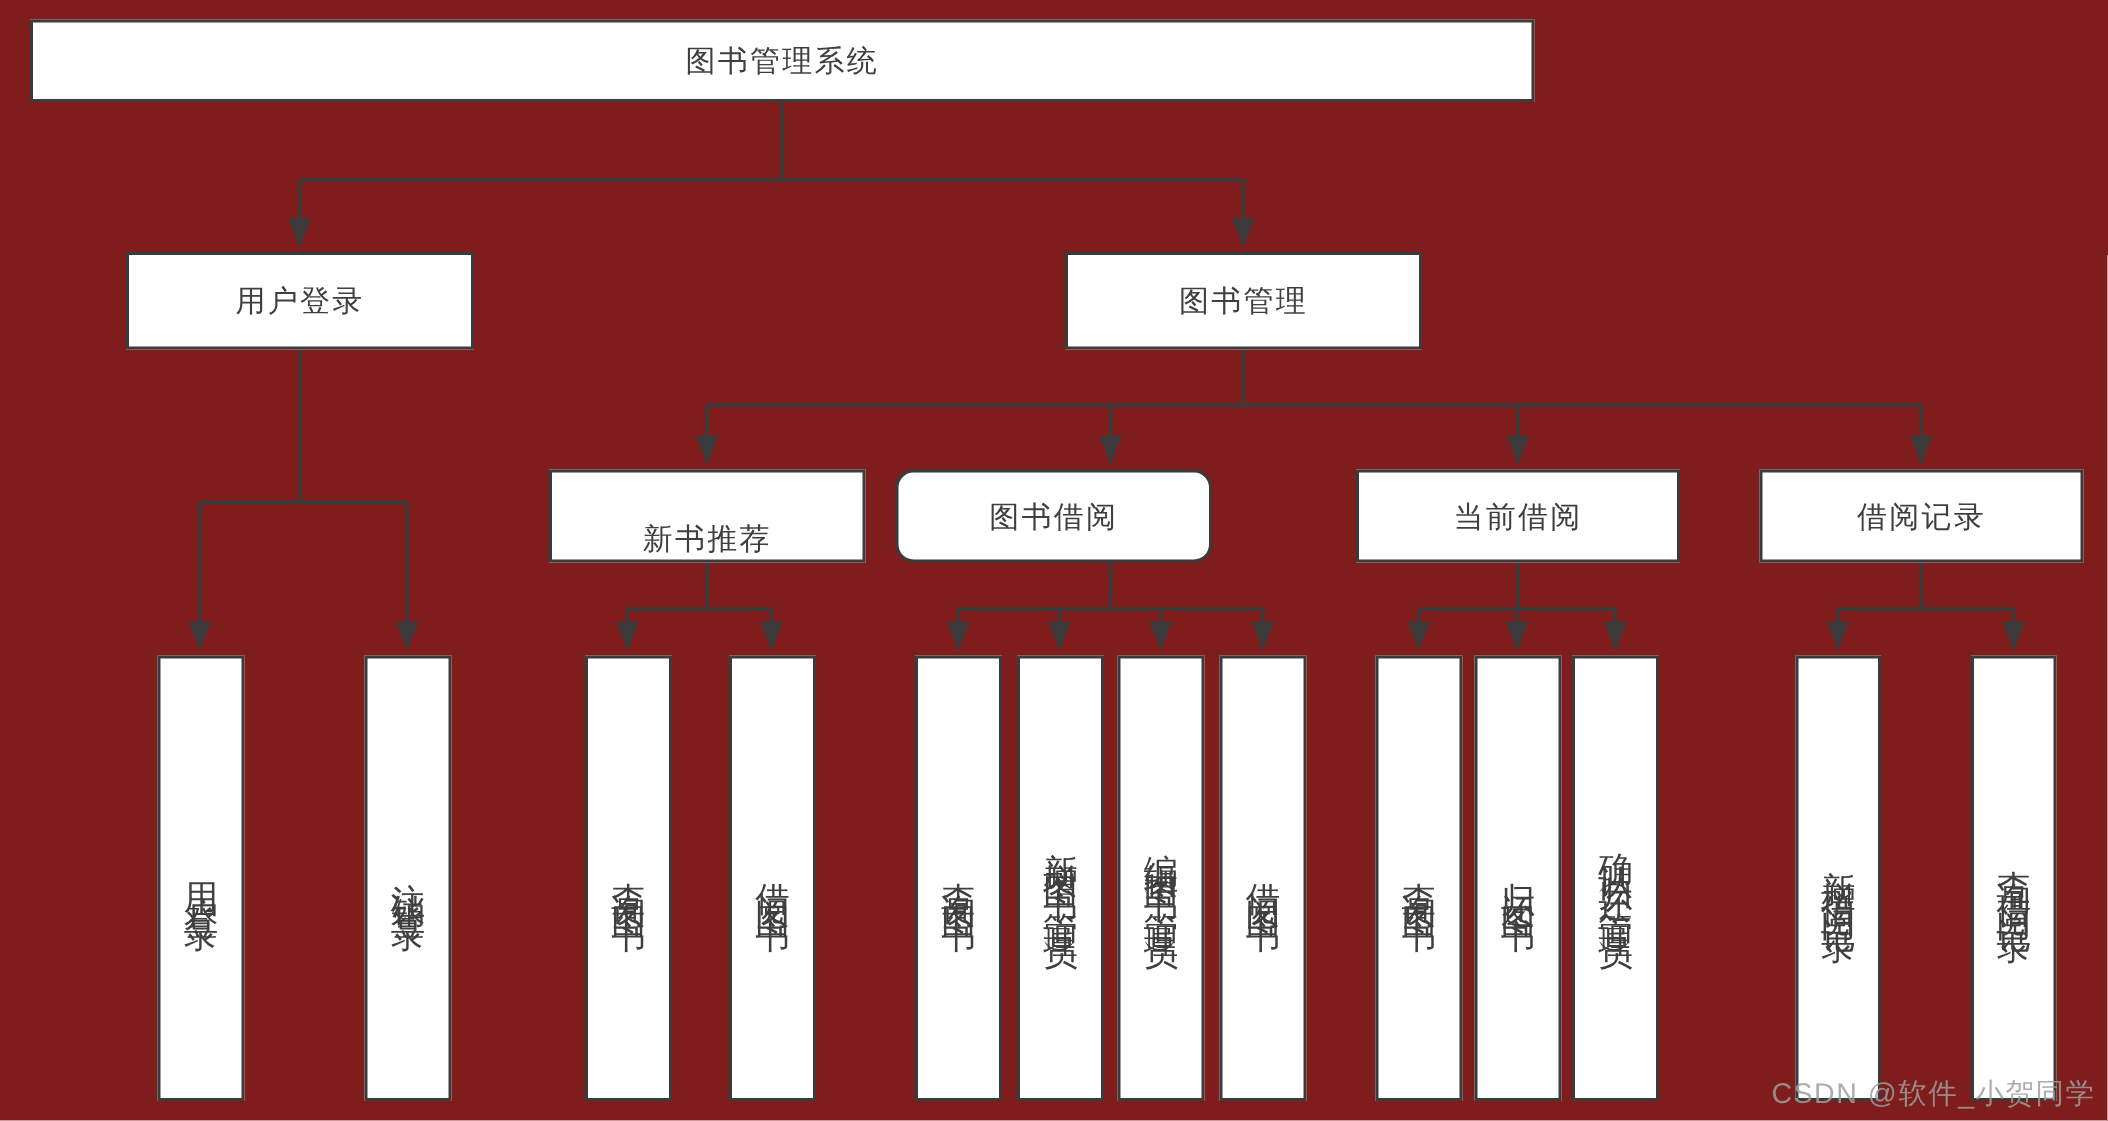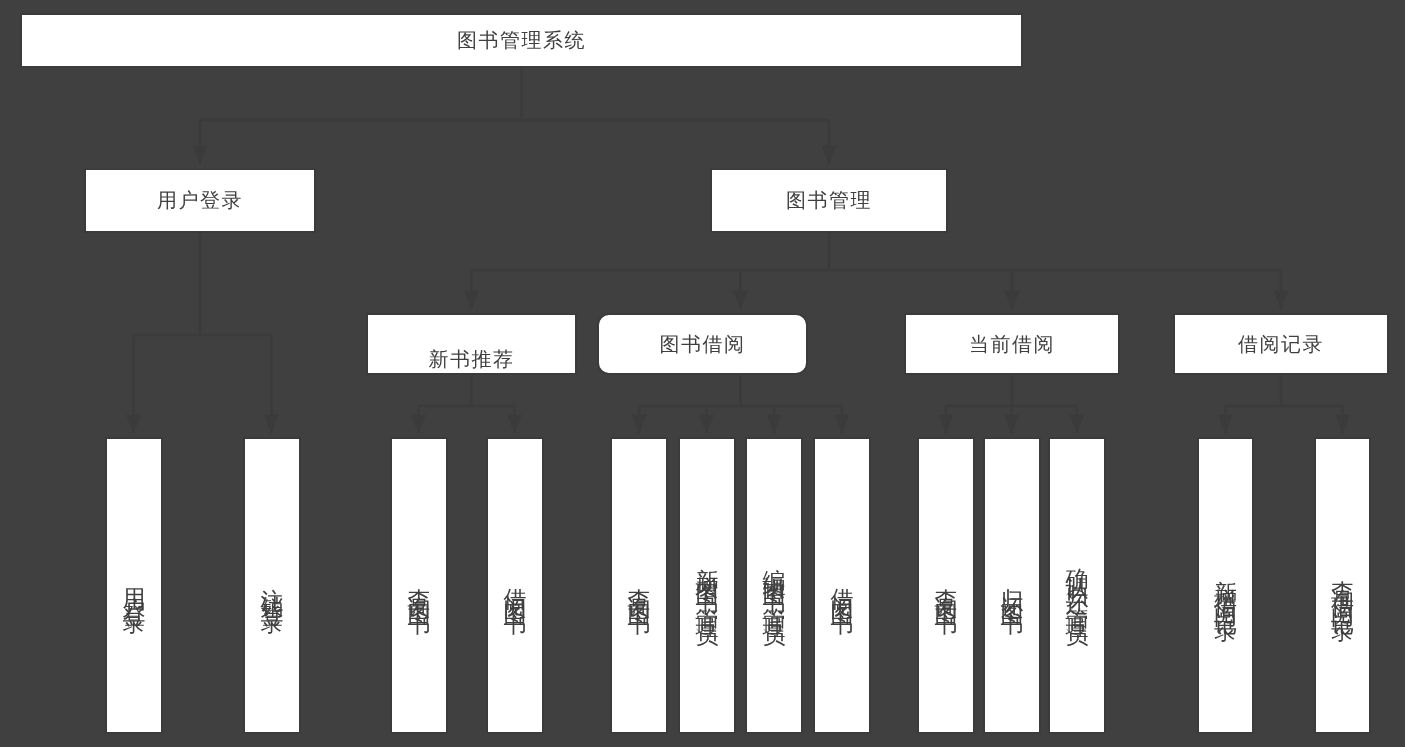--- a/index.html
+++ b/index.html
@@ -1,19 +1,19 @@
 <!DOCTYPE html>
 <html><head>
 <meta charset="utf-8">
 <style>
   html,body{margin:0;padding:0;background:#ffffff;}
   #stage{
     position:relative;
     width:1405px;height:747px;
-    background:#404040;
+    background:#7f1d1d;
     font-family:"Liberation Sans","DejaVu Sans",sans-serif;
     overflow:hidden;
   }
   .node{
     position:absolute;
     box-sizing:border-box;
     border:2.5px solid #3b3b3b;
     background:#ffffff;
     display:flex;
     align-items:center;
@@ -185,14 +185,15 @@
     <span class="vtext">确认归还（管理员）</span>
   </div>
 
   <div class="node vbox" style="left:1197px;width:57px;">
     <span class="vtext">新增借阅记录</span>
   </div>
   <div class="node vbox" style="left:1314px;width:57px;">
     <span class="vtext">查询借阅记录</span>
   </div>
 
+  <div id="watermark">CSDN @软件_小贺同学</div>
 
 </div>
 
 </body></html>

